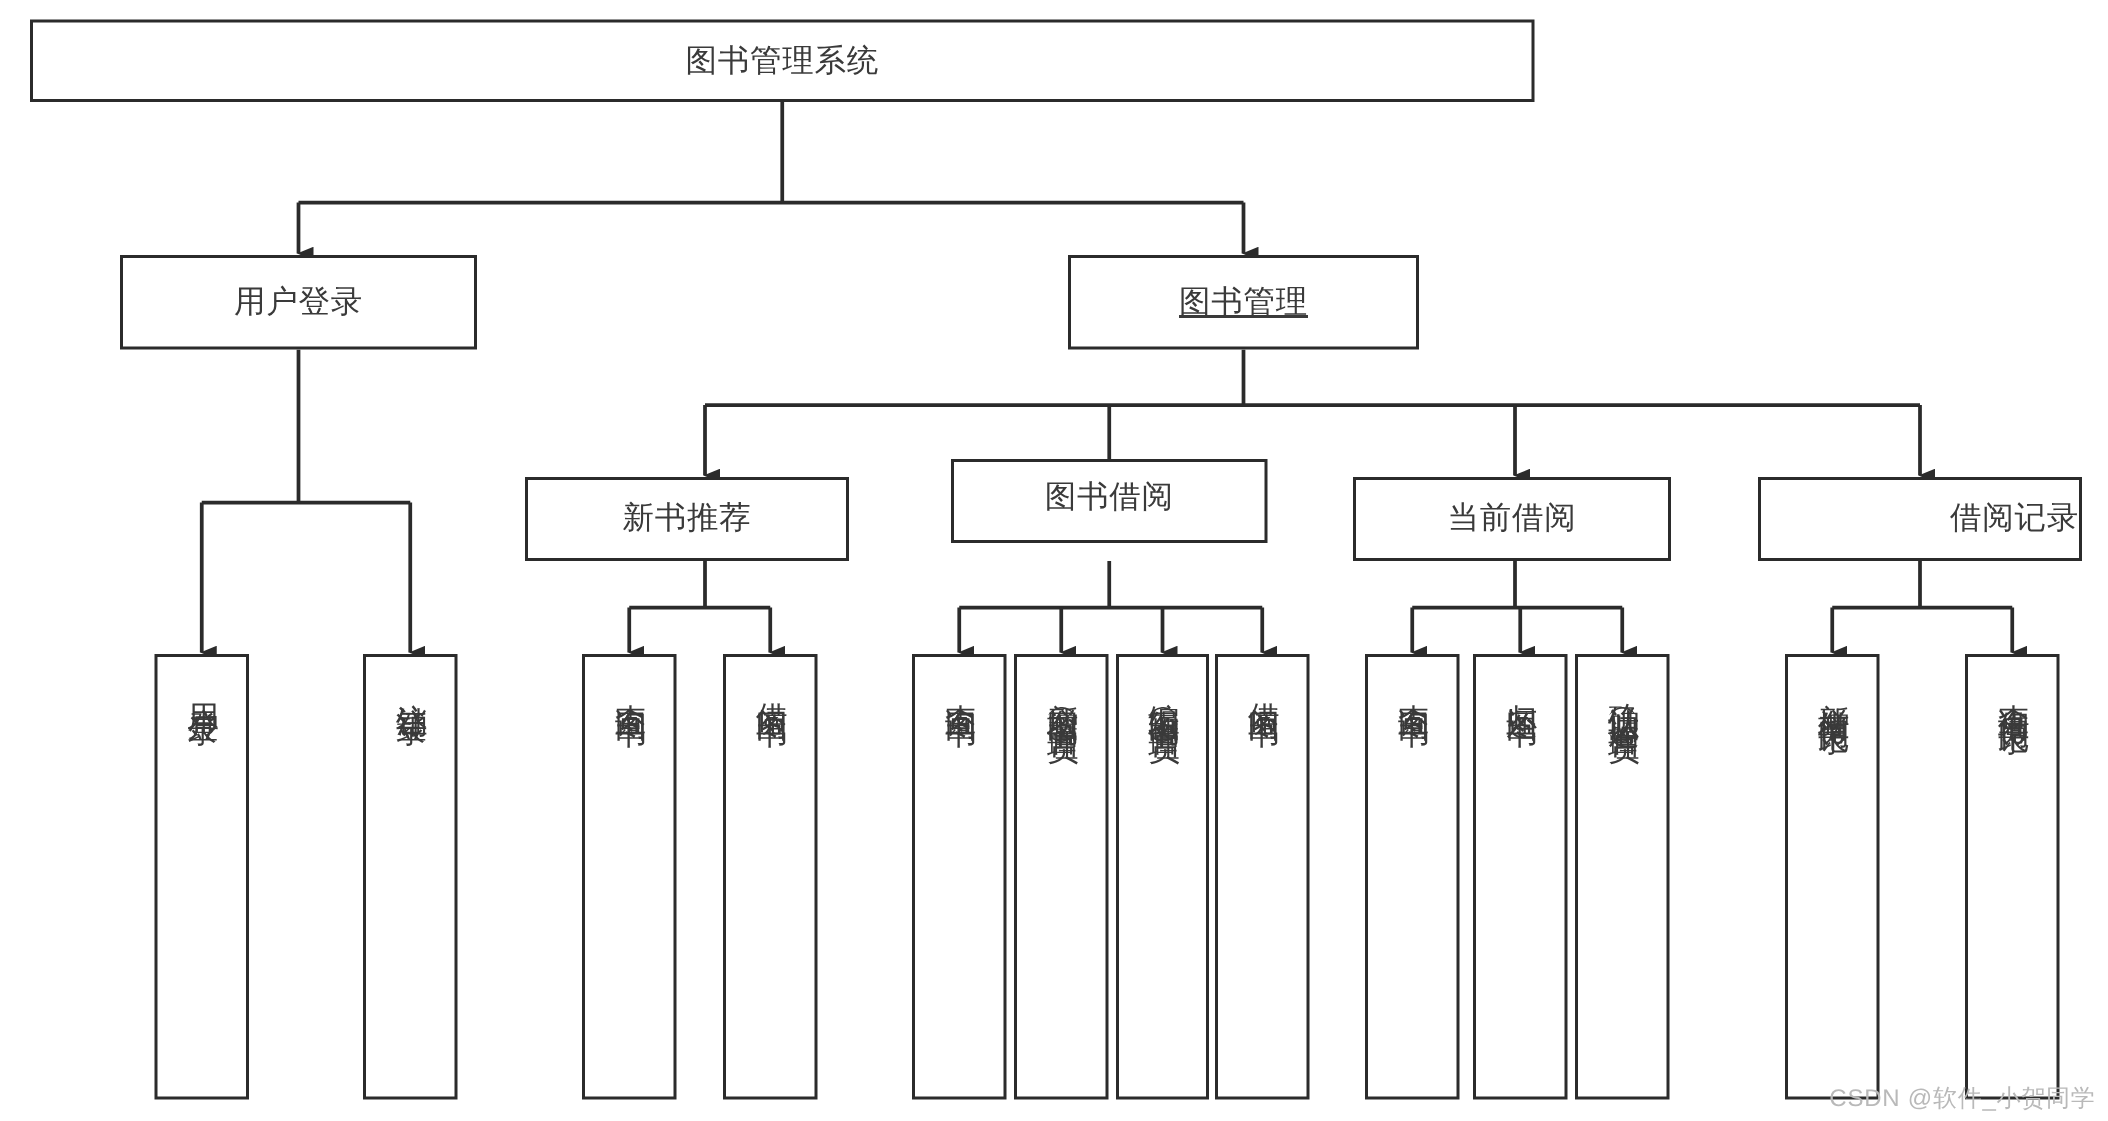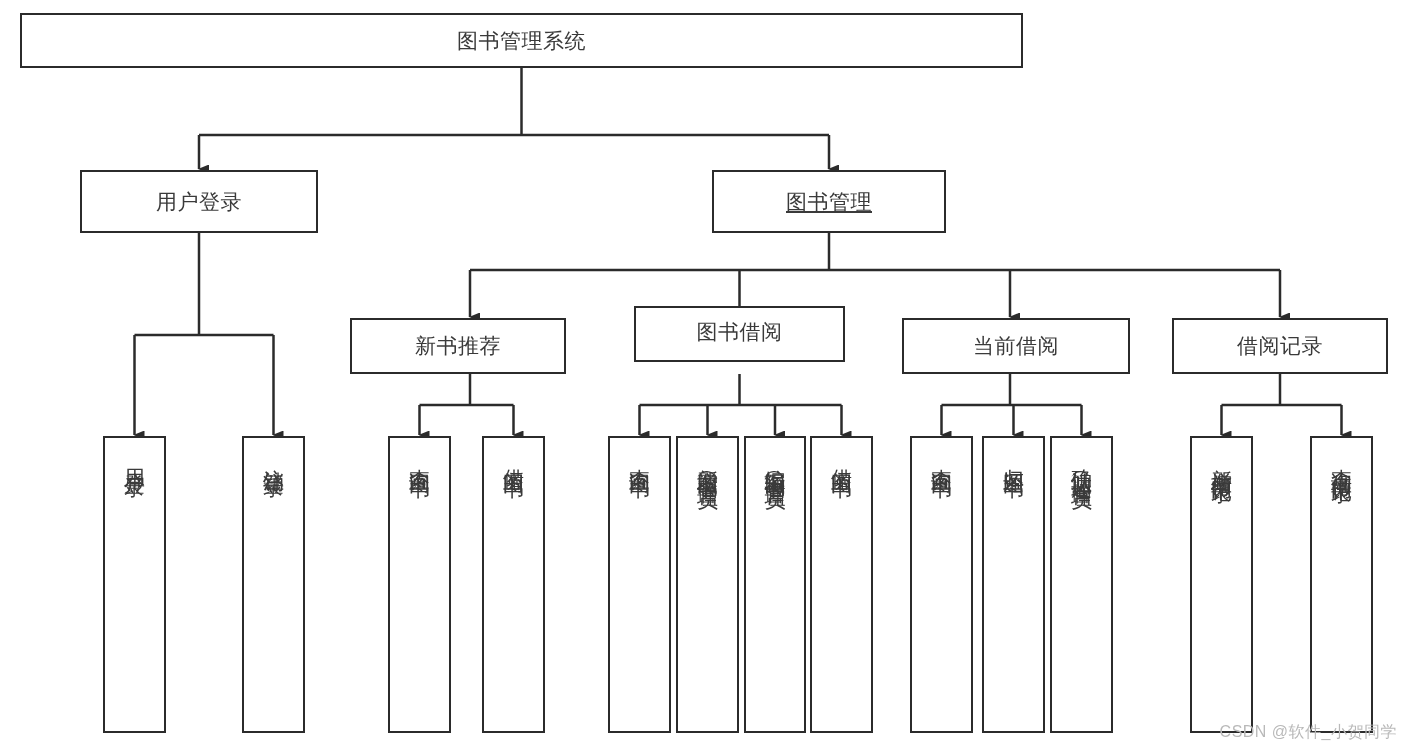--- a/index.html
+++ b/index.html
@@ -125,24 +125,24 @@
       </div>
       <div class="node horiz" style="left: 712px; top: 170px; width: 234px; height: 63px; text-decoration: underline;">
         <span class="label">图书管理</span>
       </div>
       <div class="node horiz" style="left: 350px; top: 318px; width: 216px; height: 56px;">
         <span class="label">新书推荐</span>
       </div>
       <div class="node horiz" style="left: 634px; top: 306px; width: 211px; height: 56px; font-family: Liberation Mono, monospace;">
         <span class="label">图书借阅</span>
       </div>
-      <div class="node horiz" style="left: 902px; top: 318px; width: 228px; height: 56px;">
+      <div class="node horiz" style="left: 902px; top: 318px; width: 212px; height: 56px;">
         <span class="label">当前借阅</span>
       </div>
-      <div class="node horiz" style="left: 1172px; top: 318px; width: 216px; height: 56px;">
+      <div class="node horiz" style="left: 1172px; top: 318px; width: 216px; height: 56px; justify-content: flex-end;">
         <span class="label">借阅记录</span>
       </div>
       <div class="node vert" style="left: 103px; top: 436px; width: 63px; height: 297px;">
         <span class="label">用户登录</span>
       </div>
       <div class="node vert" style="left: 242px; top: 436px; width: 63px; height: 297px;">
         <span class="label">注销登录</span>
       </div>
       <div class="node vert" style="left: 388px; top: 436px; width: 63px; height: 297px;">
         <span class="label">查询图书</span>

